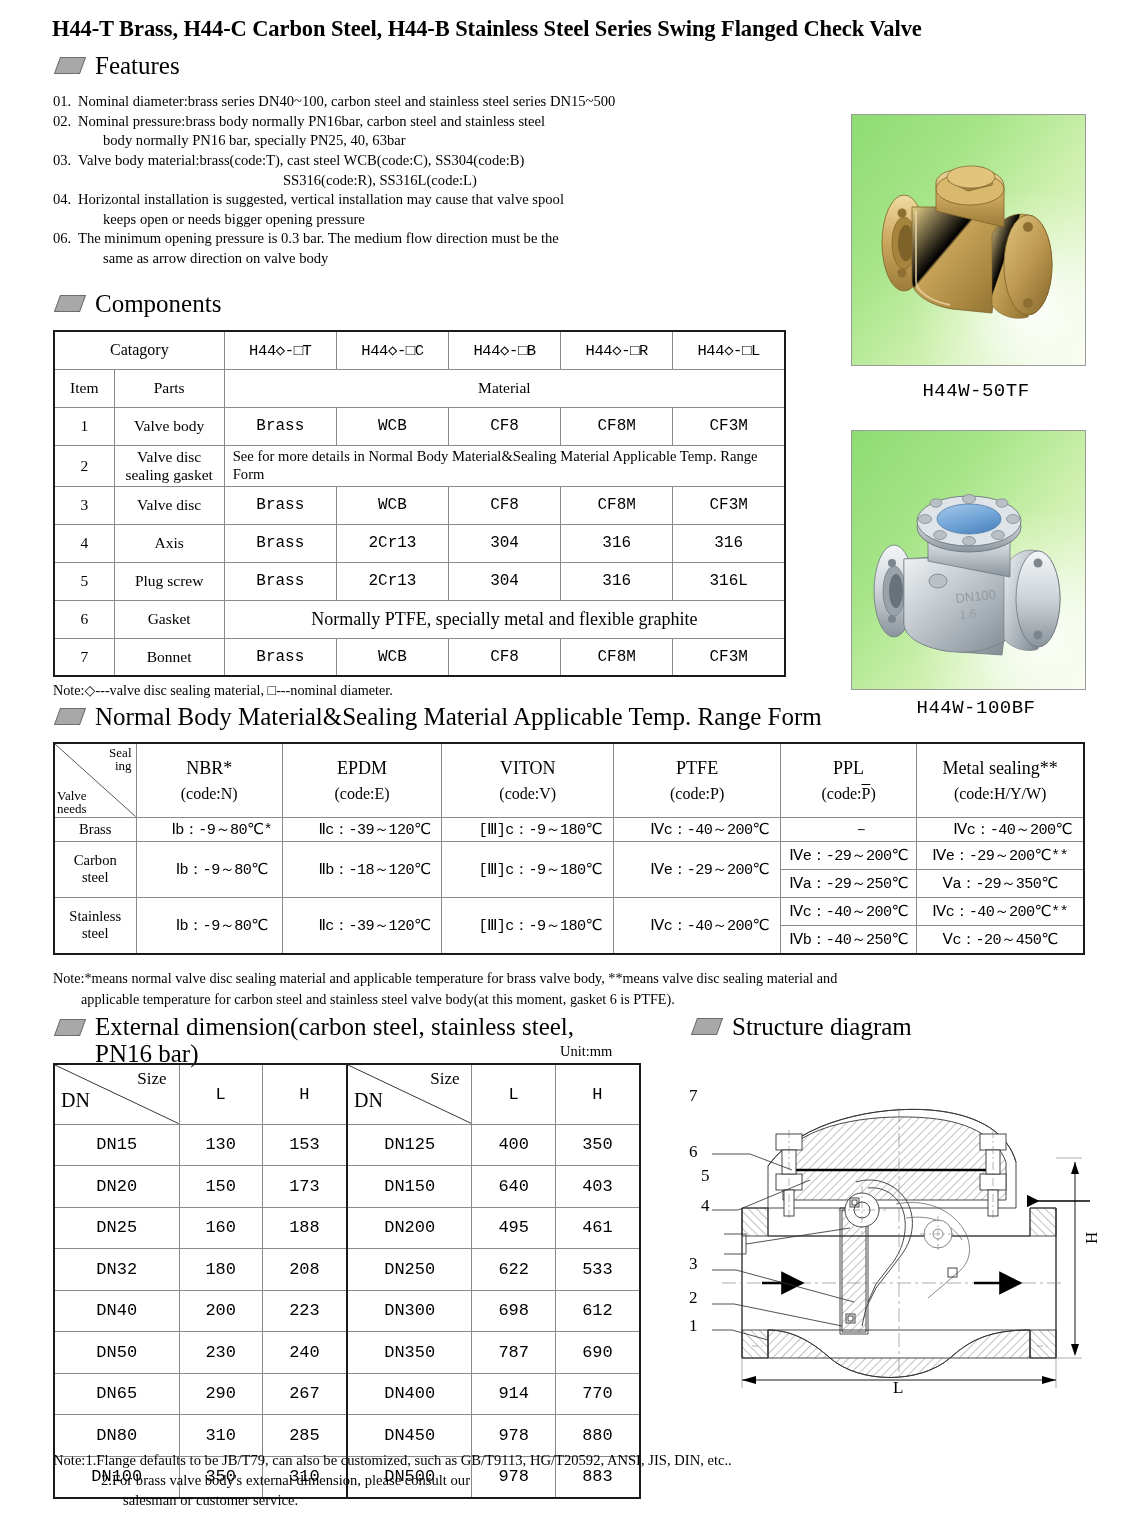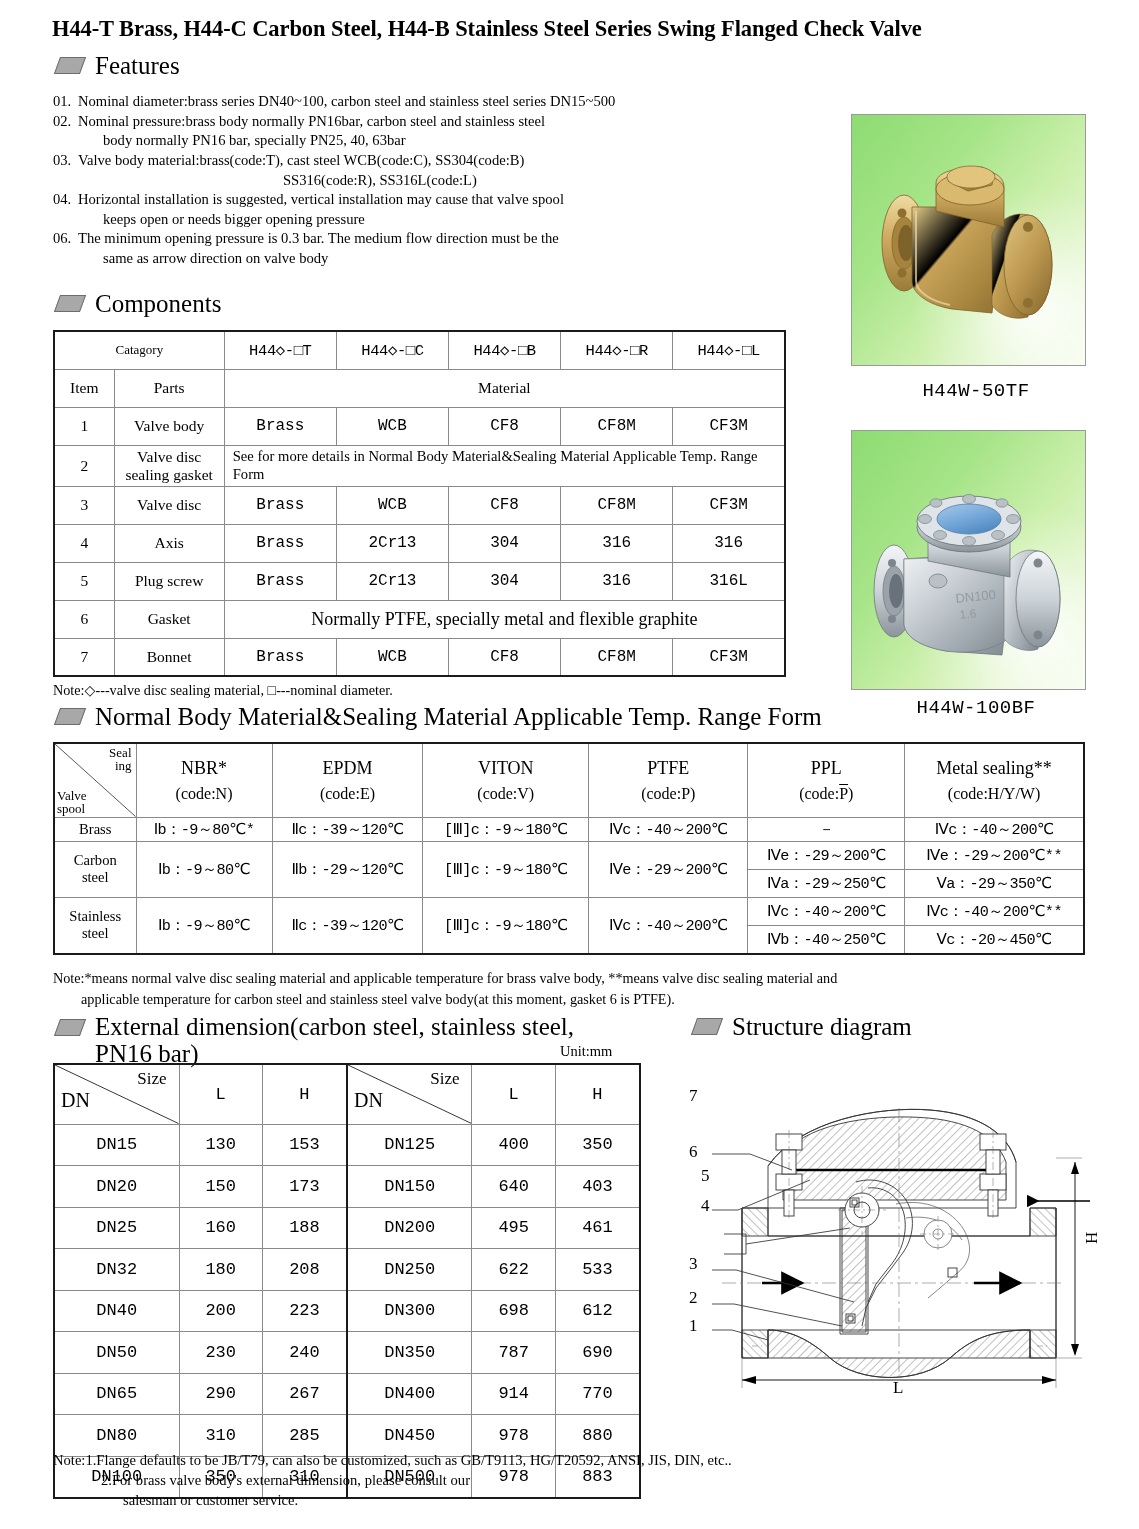--- a/index.html
+++ b/index.html
@@ -50,21 +50,21 @@
     text-align:center; vertical-align:middle;
     font-weight:normal; padding:2px 3px;
   }
 
   
   #components-table {
     position:absolute; left:53px; top:330px; width:733px;
     font-size:15.5px;
   }
   #components-table td { height:38px; }
-  #components-table .cat-head { font-size:13px; }
+  #components-table .cat-head { font-size:16px; }
   #components-table .code-head { font-family:"Liberation Mono", monospace; font-size:15.5px; letter-spacing:-0.4px; }
   #components-table .mat-cell { font-family:"Liberation Mono", monospace; font-size:16px; }
   #components-table .span-note { text-align:left; padding-left:8px; font-size:14.6px; line-height:1.22; }
   #components-table .gasket-note { font-size:18px; }
   .c-item { width:60px; }
   .c-parts { width:110px; }
   .c-col { width:112px; }
 
   .note-small {
     position:absolute; font-size:14.2px;
@@ -80,21 +80,21 @@
   #temp-table .diag {
     width:82px; position:relative; height:74px; padding:0;
     overflow:hidden;
   }
   .diag-line { position:absolute; left:0; top:0; width:100%; height:100%; }
   .diag-tr { position:absolute; right:4px; top:2px; font-size:13px; line-height:1.0; text-align:right; }
   .diag-bl { position:absolute; left:2px; bottom:2px; font-size:13px; line-height:1.0; text-align:left; }
   #temp-table .hdr { height:74px; font-size:18px; line-height:1.5; }
   #temp-table .hdr .code { font-size:16px; }
   #temp-table .rowlbl { width:82px; font-size:14.6px; line-height:1.15; }
-  #temp-table .val { font-family:"Liberation Mono", monospace; font-size:15.2px; letter-spacing:-0.6px; white-space:nowrap; }
+  #temp-table .val { font-family:"Liberation Mono", monospace; font-size:15.2px; letter-spacing:-0.6px; white-space:nowrap;padding-left:27px; }
   #temp-table .stack { padding:0; }
   #temp-table .stack div { border-bottom:1px solid #8a8a8a; padding:3px 1px; }
   #temp-table .stack div:last-child { border-bottom:none; }
   .ovl { text-decoration:overline; }
 
   #temp-note {
     position:absolute; left:53px; top:968px; width:1040px;
     font-size:14.2px; line-height:1.5;
   }
   #temp-note .ind { padding-left:28px; }
@@ -293,21 +293,21 @@
           <td class="diag">
             <svg class="diag-line" viewBox="0 0 82 74" preserveAspectRatio="none">
               <line x1="0" y1="0" x2="82" y2="74" stroke="#555" stroke-width="1"></line>
             </svg>
             <div class="diag-tr">
               <div>Seal</div>
               <div>ing</div>
             </div>
             <div class="diag-bl">
               <div>Valve</div>
-              <div>spool</div>
+              <div>needs</div>
             </div>
           </td>
           <td class="hdr">
             <div>NBR*</div>
             <div class="code">(code:N)</div>
           </td>
           <td class="hdr">
             <div>EPDM</div>
             <div class="code">(code:E)</div>
           </td>
@@ -338,21 +338,21 @@
           <td class="val">Ⅳc：-40～200℃</td>
           <td class="val">－</td>
           <td class="val">Ⅳc：-40～200℃</td>
         </tr>
         <tr>
           <td class="rowlbl">
             <div>Carbon</div>
             <div>steel</div>
           </td>
           <td class="val">Ⅰb：-9～80℃</td>
-          <td class="val">Ⅱb：-29～120℃</td>
+          <td class="val">Ⅱb：-18～120℃</td>
           <td class="val">[Ⅲ]c：-9～180℃</td>
           <td class="val">Ⅳe：-29～200℃</td>
           <td class="val stack">
             <div>Ⅳe：-29～200℃</div>
             <div>Ⅳa：-29～250℃</div>
           </td>
           <td class="val stack">
             <div>Ⅳe：-29～200℃**</div>
             <div>Ⅴa：-29～350℃</div>
           </td>

